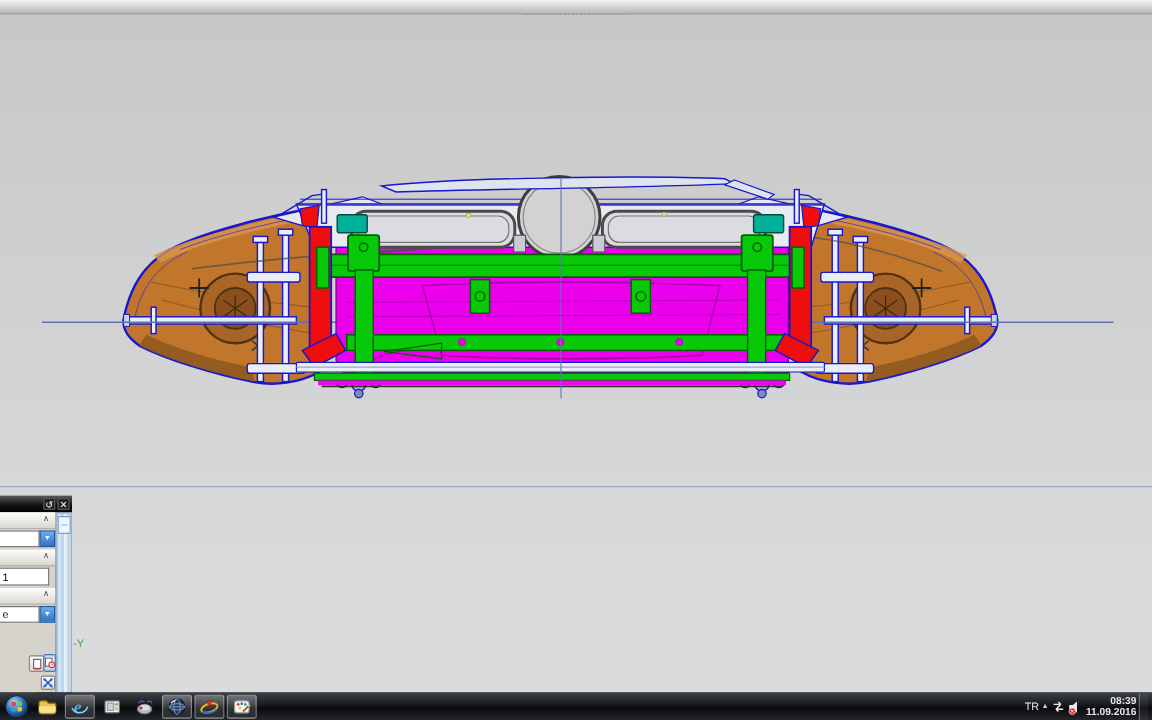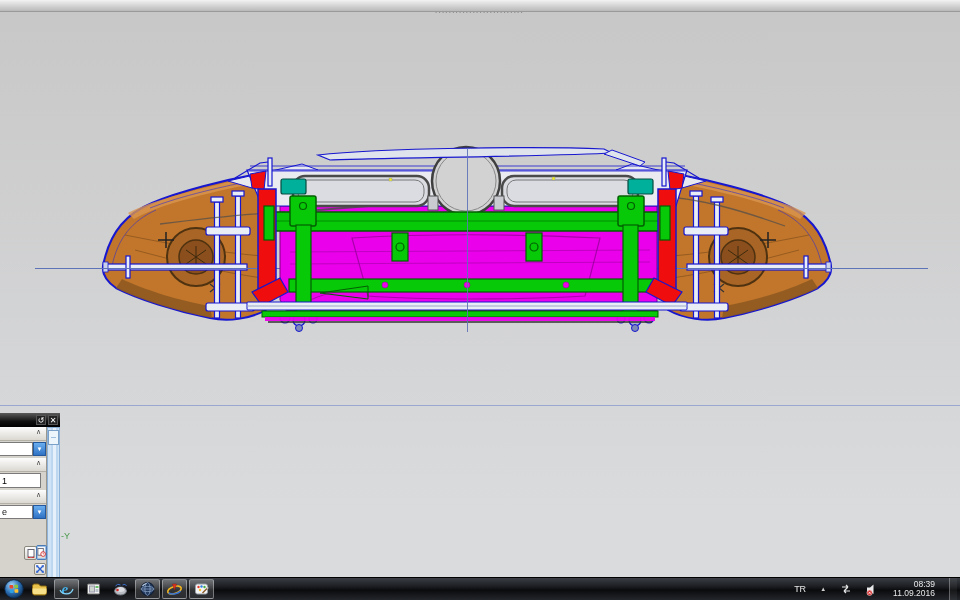--- a/index.html
+++ b/index.html
@@ -52,25 +52,25 @@
   #axisY{position:absolute;left:61px;top:531px;z-index:6;color:#4a9a4a;font-size:9px;}
   
   #tbar{position:absolute;left:0;bottom:0;width:960px;height:22px;z-index:10;
     background:linear-gradient(#3a3e44,#1a1c20 40%,#0a0b0d 55%,#23262b);
     border-top:1px solid #000;display:flex;align-items:center;}
   .orb{width:22px;height:22px;margin-left:3px;display:flex;align-items:center;justify-content:center;}
   .cell{width:25px;height:20px;margin-left:2px;border-radius:2px;
     display:flex;align-items:center;justify-content:center;}
   .cell.open{background:linear-gradient(rgba(255,255,255,.30),rgba(255,255,255,.06));
     border:1px solid rgba(255,255,255,.35);box-sizing:border-box;}
-  #tray{margin-left:auto;display:flex;align-items:center;gap:14px;color:#e8e8e8;
+  #tray{margin-left:auto;display:flex;align-items:center;gap:2px;color:#e8e8e8;
     padding-right:3px;height:100%;}
   #tray .lang{font-size:9px;}
   #tray .hid{font-size:6px;color:#cfcfcf;}
-  #tray .clock{font-size:8.5px;line-height:9px;text-align:right;}
+  #tray .clock{font-size:8.5px;line-height:9px;text-align:right;font-weight:bold;}
   #tray .sliver{width:7px;height:100%;border-left:1px solid rgba(255,255,255,.3);
     background:rgba(255,255,255,.05);}
 </style>
 </head>
 <body>
 
 <div id="stage">
 
   <div id="topstrip">
     <span class="dots">▪▪▪▪▪▪▪▪▪▪▪▪▪▪▪▪▪▪▪▪▪▪▪▪▪▪</span>

